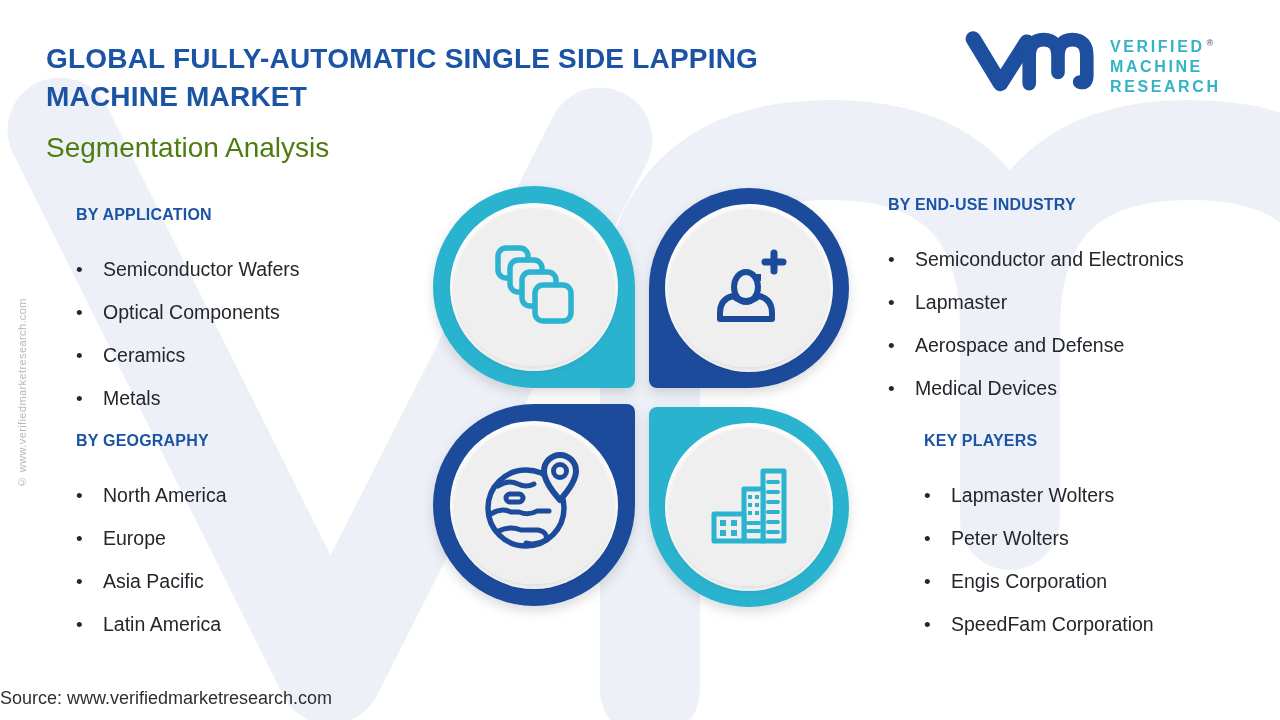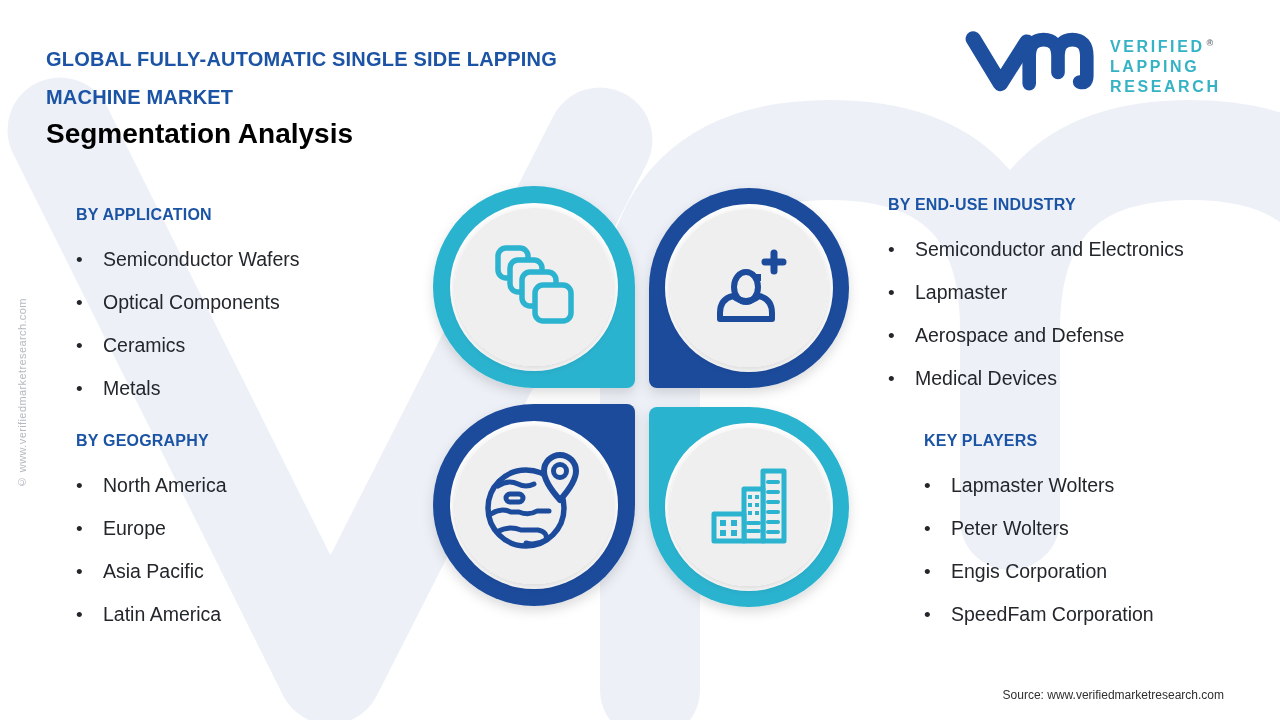--- a/index.html
+++ b/index.html
@@ -10,46 +10,46 @@
   
   .watermark{position:absolute;left:0;top:0;z-index:0;}
   .side-note{
     position:absolute;left:16px;top:268px;height:220px;z-index:1;
     writing-mode:vertical-rl;transform:rotate(180deg);
     font-size:11px;letter-spacing:0.4px;color:#b4b9c1;white-space:nowrap;
   }
   
   .title{
     position:absolute;left:46px;top:40px;z-index:2;width:850px;
-    font-size:20px;line-height:38px;font-weight:bold;color:#1b53a5;letter-spacing:0.2px;
+    font-size:28px;line-height:38px;font-weight:bold;color:#1b53a5;letter-spacing:0.2px;
   }
   .subtitle{
-    position:absolute;left:46px;top:118px;z-index:2;
-    font-size:28px;font-weight:bold;color:#000000;
+    position:absolute;left:46px;top:132px;z-index:2;
+    font-size:28px;font-weight:normal;color:#4d7c0f;
   }
   
   .logo{position:absolute;left:962px;top:26px;z-index:2;display:flex;align-items:center;gap:12px;}
   .logo-text{padding-top:6px;font-weight:bold;font-size:16px;line-height:20px;letter-spacing:2.6px;color:#35b3c5;}
   .logo-text .reg{font-size:9px;color:#6a6f76;vertical-align:super;letter-spacing:0;margin-left:2px;}
   
   .section{position:absolute;z-index:2;width:372px;}
   .section h3{margin:0;font-size:16px;font-weight:bold;color:#1b53a5;letter-spacing:0.2px;}
   .section ul{margin:14px 0 0 0;padding:0;list-style:none;}
-  .section li{height:43px;display:flex;align-items:center;font-size:19.5px;color:#23272c;}
+  .section li{height:43px;display:flex;align-items:flex-end;font-size:19.5px;color:#23272c;}
   .section li::before{content:"\2022";width:27px;flex:0 0 27px;font-size:19px;color:#23272c;}
   .sec-application{left:76px;top:206px;}
   .sec-geography{left:76px;top:432px;}
   .sec-enduse{left:888px;top:196px;width:380px;}
   .sec-keyplayers{left:888px;top:432px;width:380px;margin-left:36px;}
   
   .graphic{position:absolute;left:410px;top:160px;z-index:2;}
   
   .footer{
-    position:absolute;left:0;top:688px;width:1224px;z-index:2;text-align:right;
-    font-size:12px;color:#2f2f2f;
+    position:absolute;left:0;top:688px;width:1224px;z-index:2;text-align:left;
+    font-size:18px;color:#2f2f2f;
   }
 </style>
 </head>
 <body>
 
 <div class="page">
 
   <svg class="watermark" width="1280" height="720" viewBox="0 0 1280 720" aria-hidden="true">
     <g fill="none" stroke="#edf1f7" stroke-linecap="round" stroke-linejoin="round">
       <path stroke-width="105" d="M60,130 L330,672 L600,140"></path>
@@ -67,21 +67,21 @@
 
   <div class="logo">
     <svg width="136" height="72" viewBox="0 0 170 90" aria-hidden="true">
       <g fill="none" stroke="#1d4f9e" stroke-linecap="round" stroke-linejoin="round">
         <path stroke-width="19" d="M14,16 L48,72 L81,20"></path>
         <path stroke-width="17" d="M84,72 L84,38 Q84,17 102,17 Q120,17 120,38 L120,58 M120,38 Q120,17 138,17 Q156,17 156,38 L156,62 Q156,73 147,70"></path>
       </g>
     </svg>
     <div class="logo-text">
       <div><span>VERIFIED</span><span class="reg">®</span></div>
-      <div>LAPPING</div>
+      <div>MACHINE</div>
       <div>RESEARCH</div>
     </div>
   </div>
 
   <div class="section sec-application">
     <h3>BY APPLICATION</h3>
     <ul>
       <li>
           <span>Semiconductor Wafers</span>
         </li>

